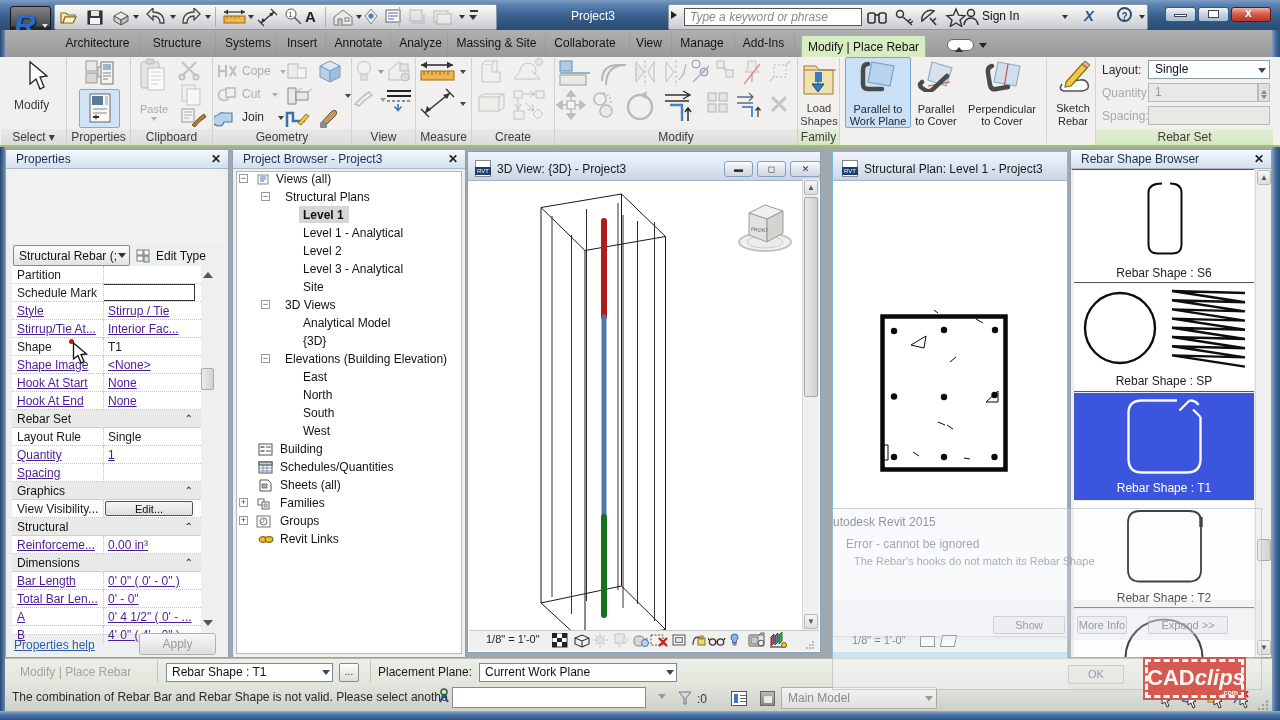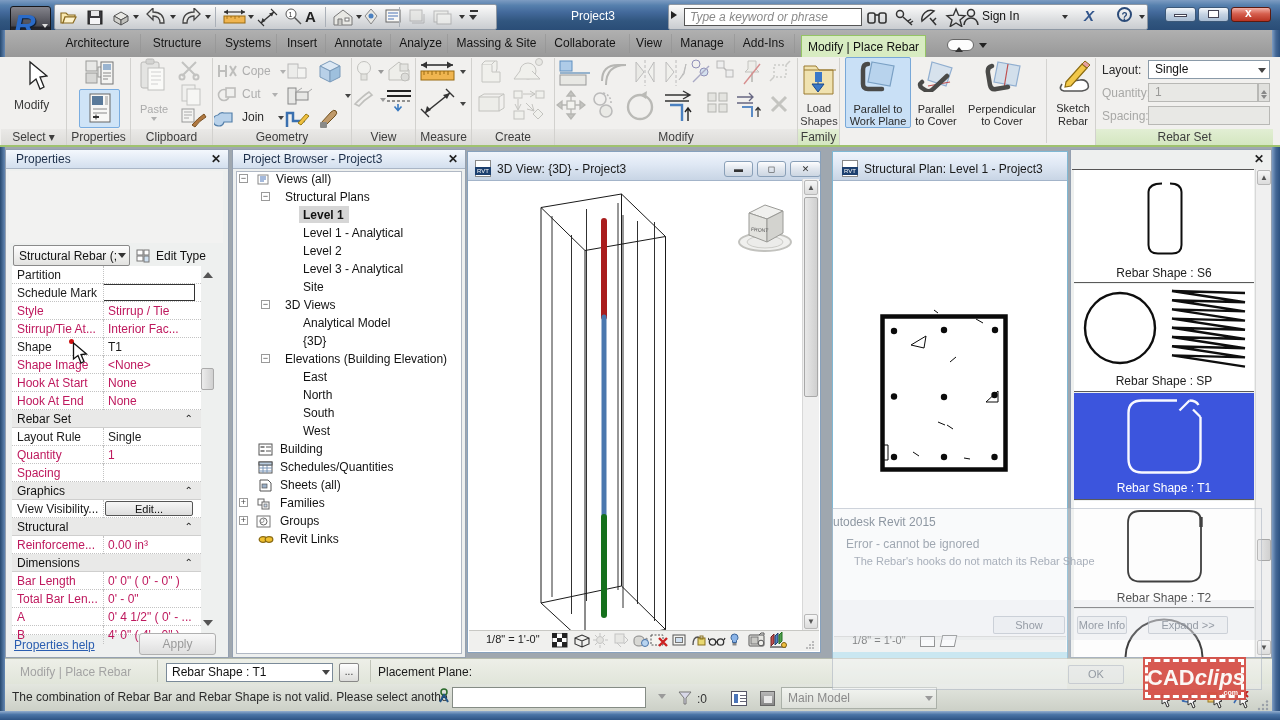--- a/index.html
+++ b/index.html
@@ -19,21 +19,21 @@
 .plabel.grn{background:linear-gradient(#e2eed4,#d4e6c0);}
 .psep{position:absolute;top:1px;width:1px;height:87px;background:#d2d1ce;}
 
 .palette{position:absolute;background:#eef0ef;border:1px solid #94a0b0;}
 .palhdr{position:absolute;left:0;top:0;right:0;height:19px;background:linear-gradient(#f4f8fd,#d3dfee);border-bottom:1px solid #aab6c6;font-size:12px;color:#1d2f4a;line-height:19px;padding-left:10px;}
 .palx{position:absolute;top:3px;right:7px;font-size:12px;color:#222;font-weight:bold;line-height:13px;}
 
 .prow{position:absolute;left:7px;width:189px;height:18px;font-size:12px;line-height:18px;background:#fff;border-bottom:1px dotted #c3c3c3;}
 .prow .lbl{position:absolute;left:5px;top:0;width:85px;white-space:nowrap;overflow:hidden;color:#1a1a1a;}
 .prow .val{position:absolute;left:91px;top:0;width:97px;height:18px;white-space:nowrap;overflow:hidden;color:#1a1a1a;border-left:1px dotted #c3c3c3;padding-left:4px;}
-.prow.dis .lbl,.prow.dis .val{color:#be185d;}
+.prow.dis .lbl,.prow.dis .val{color:#4c1d95;text-decoration:underline;}
 .prow.grp{background:#e9e9e8;color:#111;padding-left:2px;border-bottom:1px solid #cfcfce;}
 
 .titem{position:absolute;font-size:12px;color:#121212;white-space:nowrap;line-height:18px;}
 .expander{position:absolute;width:9px;height:9px;background:#fff;border:1px solid #9a9a9a;font-size:9px;line-height:7px;text-align:center;color:#444;}
 
 .mdiwin{position:absolute;background:#fff;border:1px solid #87a1bd;}
 .wtitle{position:absolute;left:0;top:0;right:0;height:29px;background:linear-gradient(#f0f4fb 0%,#dfe8f4 45%,#c8d5e5 100%);border-bottom:1px solid #a3b4c9;font-size:12px;color:#1c1c1c;line-height:29px;}
 .wbtn{position:absolute;top:9px;width:29px;height:16px;background:linear-gradient(#fdfdfe,#e3e8ef 45%,#ccd6e2);border:1px solid #8aa0b8;border-radius:3px;text-align:center;font-size:9px;line-height:14px;color:#333;}
 .viewbar{position:absolute;left:1px;right:1px;bottom:1px;height:21px;background:#f0f0ee;border-top:1px solid #c8c8c4;font-size:11px;color:#222;}
 
@@ -891,20 +891,21 @@
 </svg>
 </div>
 <div class="abs" style="left:842px;top:160px;width:16px;height:17px;background:#fff;border:1px solid #888;"></div>
 <div class="abs" style="left:842px;top:167px;width:16px;height:8px;background:#1c3f6e;color:#fff;font-size:6px;text-align:center;line-height:8px;">RVT</div>
 <div class="abs" style="left:864px;top:162px;font-size:12px;color:#1a1a1a;">Structural Plan: Level 1 - Project3</div>
 <div class="abs" style="left:852px;top:634px;font-size:11px;color:#222;">1/8" = 1'-0"</div>
 <div class="abs" style="left:920px;top:636px;width:15px;height:11px;background:#fff;border:1px solid #444;"></div>
 <div class="abs" style="left:941px;top:635px;width:15px;height:12px;border:1px solid #444;background:#fff;transform:skewX(-12deg);"></div>
 
 <div class="palette" style="left:1070px;top:149px;width:202px;height:509px;">
+  <div class="palhdr">Rebar Shape Browser</div>
   <div class="palx">✕</div>
 </div>
 <div id="cards" class="abs" style="left:1072px;top:169px;width:182px;height:488px;overflow:hidden;border-top:1px solid #555;">
 
   <div class="card" style="top:0;height:113px;">
     <svg width="180" height="96" style="position:absolute;left:0;top:0;">
       <path d="M88 13.5 Q75 13.5 74.5 22 L74.5 75 Q74.5 83.5 84 83.5 L98 83.5 Q107.5 83.5 107.5 75 L107.5 22 Q107 13.5 96 13.5" fill="none" stroke="#0e0e0e" stroke-width="2"></path>
     </svg>
     <div style="position:absolute;left:0;top:96px;width:180px;text-align:center;">Rebar Shape : S6</div>
   </div>
@@ -948,20 +949,21 @@
   <div class="sbtn" style="bottom:2px;">▼</div>
 </div>
 
 <div class="abs" id="optbar"></div>
 <div class="abs" style="left:20px;top:665px;font-size:12px;color:#a3a3a3;">Modify | Place Rebar</div>
 <div class="abs" style="left:157px;top:660px;width:1px;height:22px;background:#c0c4b8;"></div>
 <div class="combo" style="left:166px;top:663px;width:167px;height:19px;">Rebar Shape : T1<div class="car" style="top:6px;"></div></div>
 <div class="abs" style="left:339px;top:663px;width:20px;height:19px;background:linear-gradient(#fefefe,#dcdcda);border:1px solid #888;border-radius:2px;text-align:center;font-size:10px;line-height:16px;color:#333;">...</div>
 <div class="abs" style="left:370px;top:660px;width:1px;height:22px;background:#c0c4b8;"></div>
 <div class="abs" style="left:378px;top:665px;font-size:12px;color:#1a1a1a;">Placement Plane:</div>
+<div class="combo" style="left:479px;top:663px;width:198px;height:19px;">Current Work Plane<div class="car" style="top:6px;"></div></div>
 
 <div class="abs" id="statbar"></div>
 <div class="abs" style="left:12px;top:690px;font-size:12px;color:#2a2a2a;white-space:nowrap;">The combination of Rebar Bar and Rebar Shape is not valid. Please select anothe</div>
 <div class="abs" style="left:437px;top:688px;width:14px;height:16px;"><svg width="14" height="16">
         <circle cx="7" cy="4" r="3" fill="none" stroke="#2a6a2a" stroke-width="1.5"></circle>
         <path d="M3 14 L7 7 L11 14" fill="none" stroke="#225588" stroke-width="2"></path>
       </svg></div>
 <div class="abs" style="left:452px;top:687px;width:194px;height:21px;background:#fff;border:1px solid #858c85;"></div>
 <div class="abs" style="left:658px;top:694px;width:0;height:0;border:4px solid transparent;border-top:5px solid #9a9a9a;"></div>
 <div class="abs" style="left:678px;top:691px;width:15px;height:15px;"><svg width="15" height="15">

